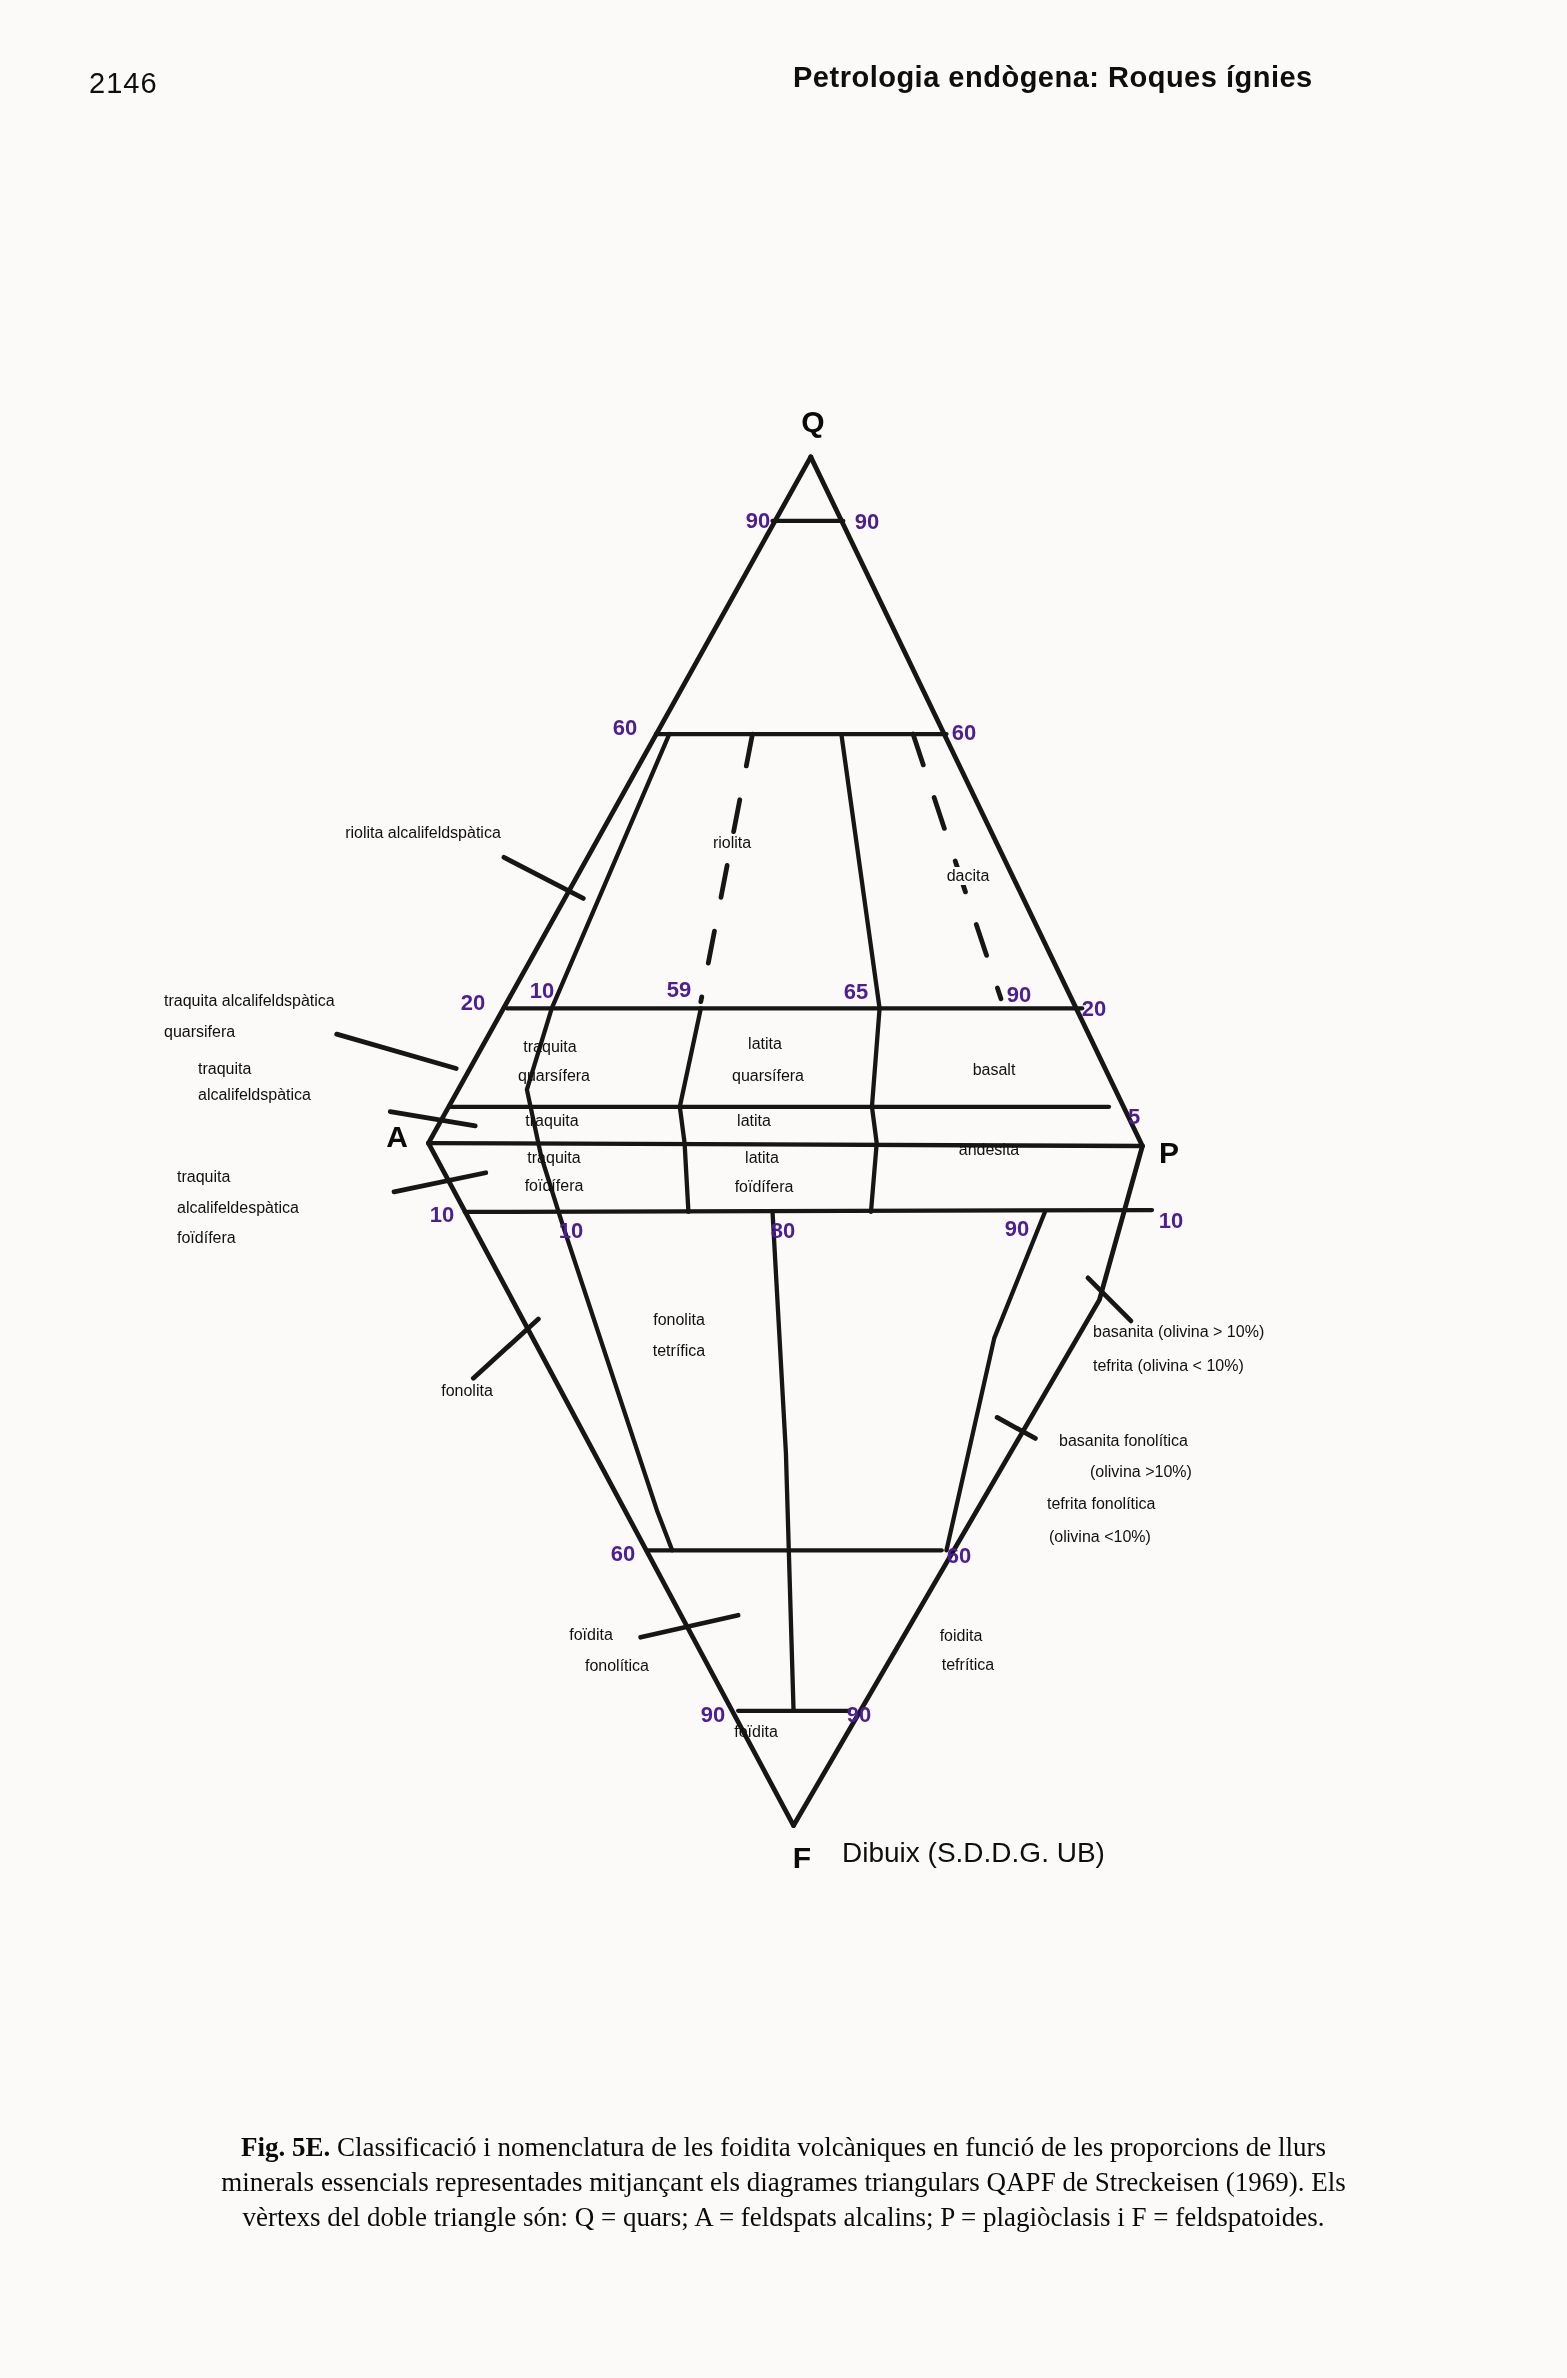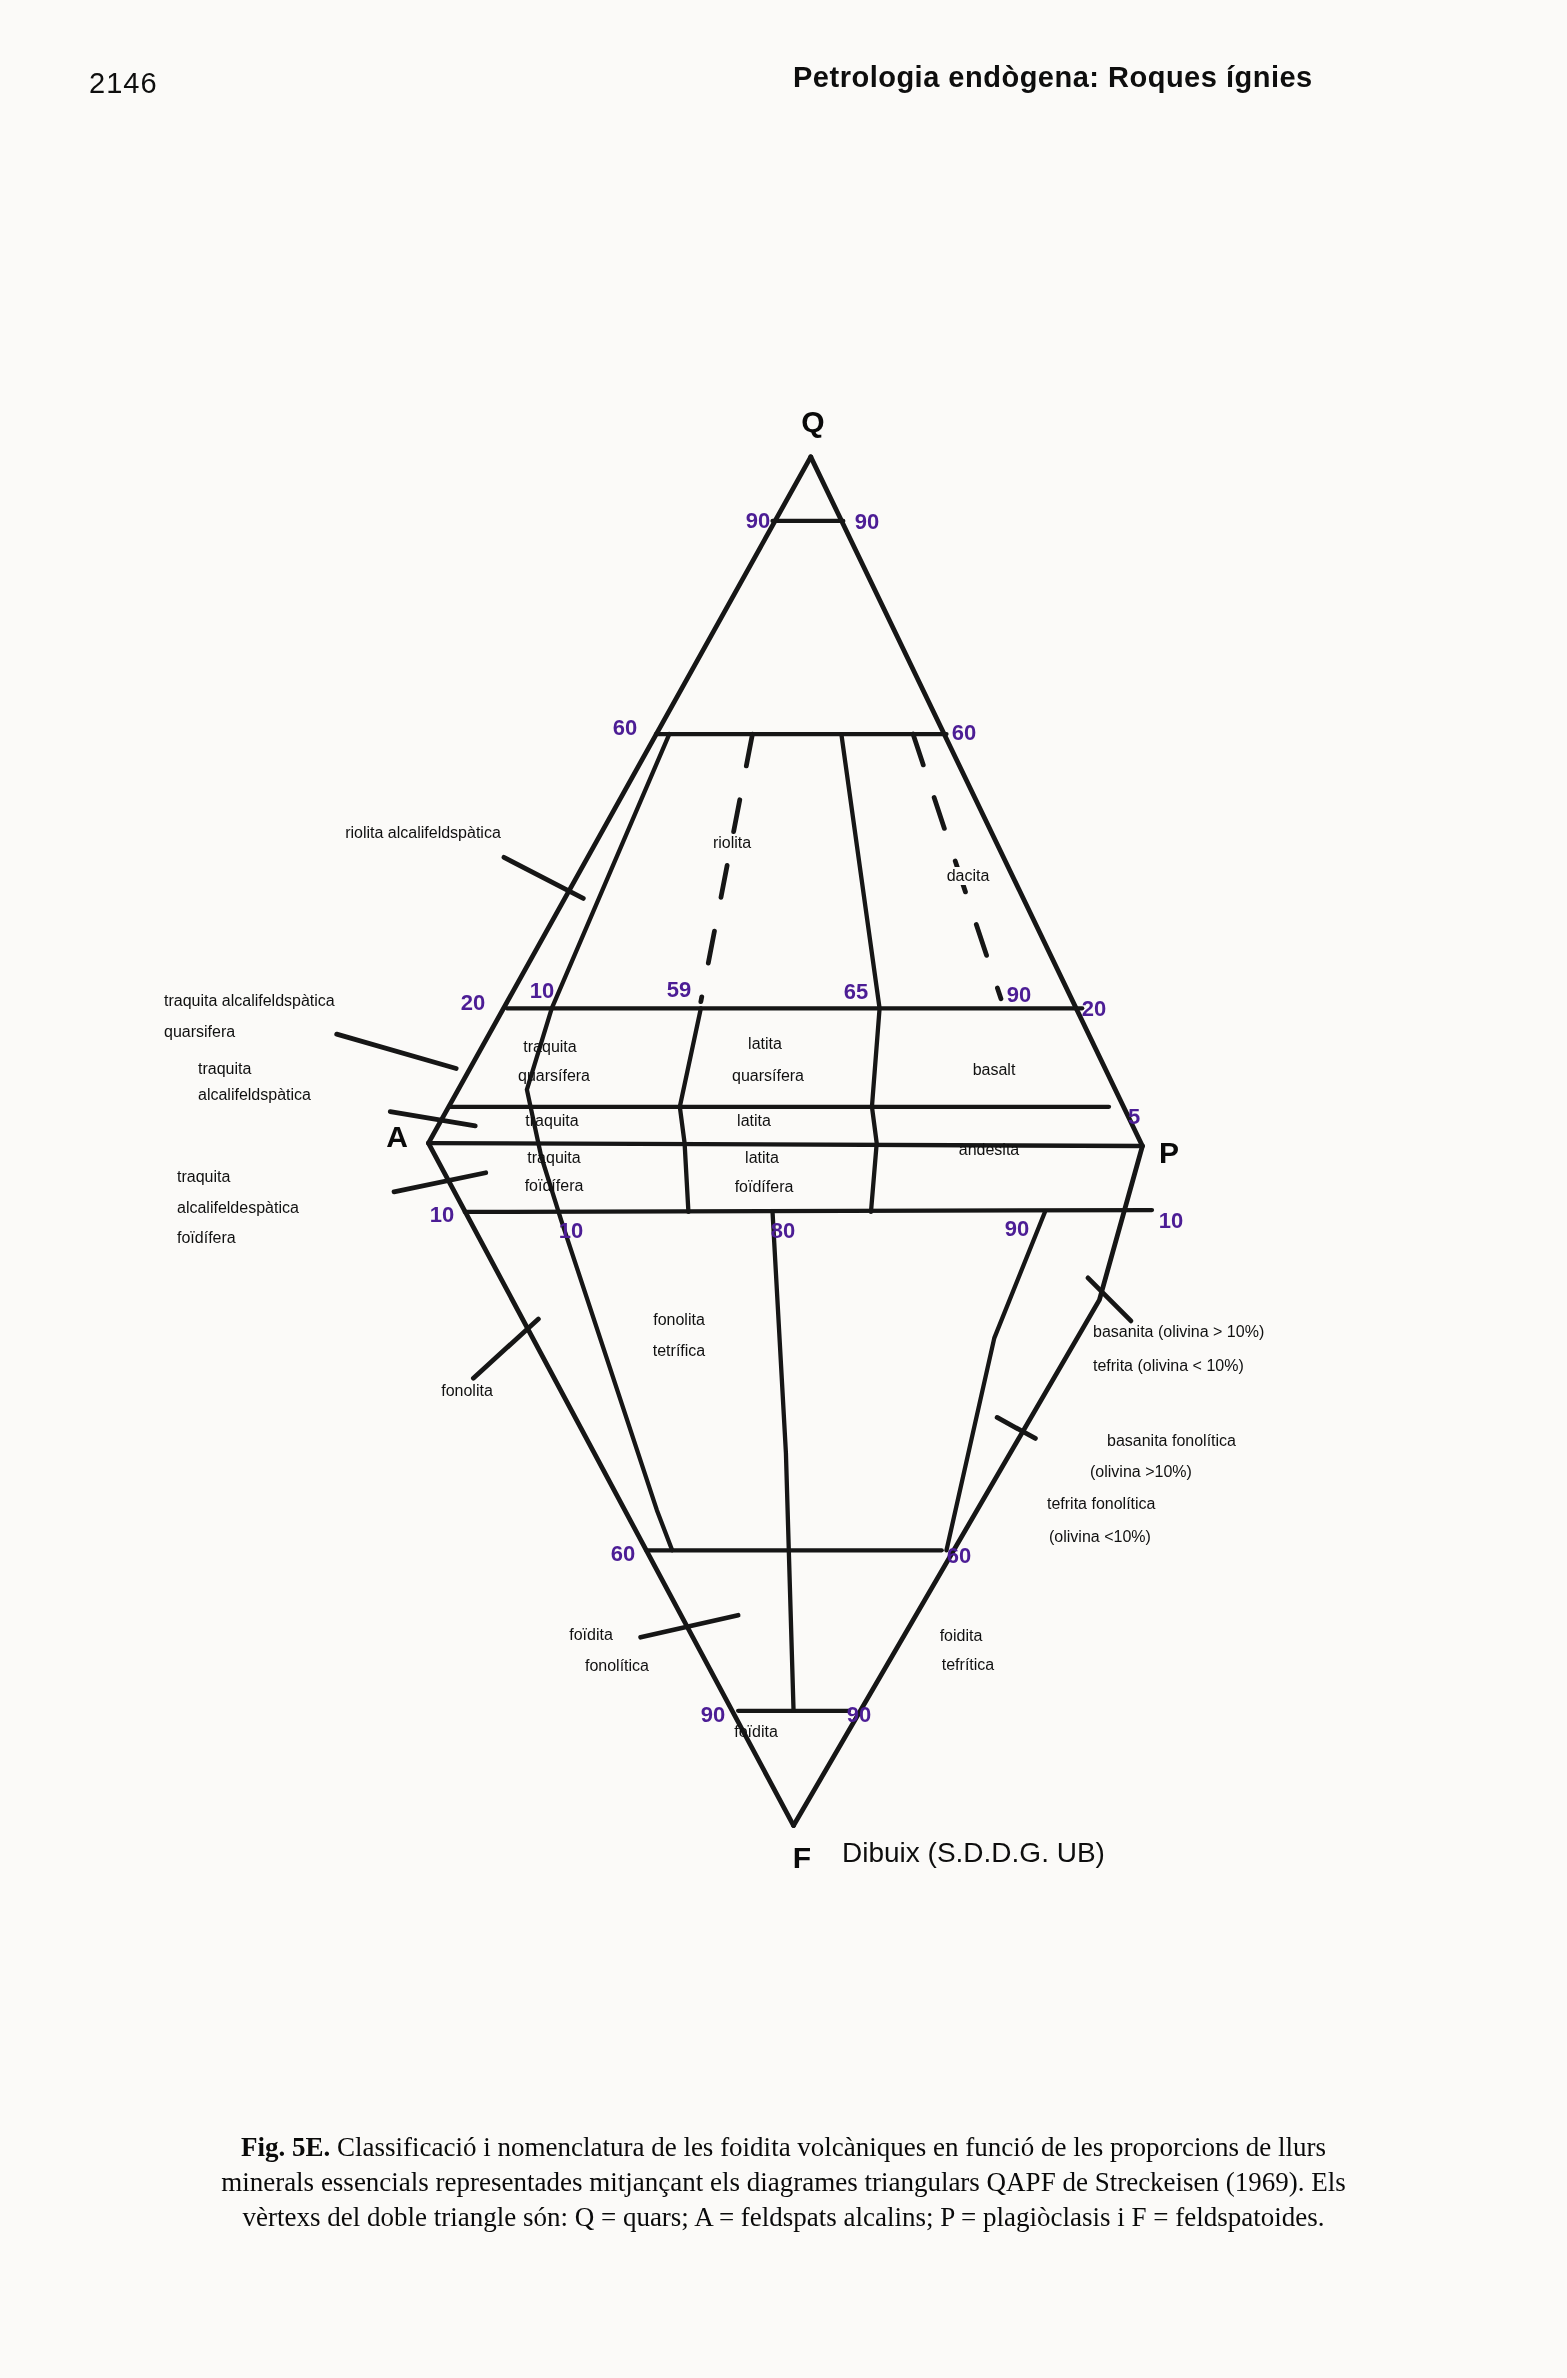--- a/index.html
+++ b/index.html
@@ -119,21 +119,21 @@
   <div class="lbl c" style="left:989px;top:1141px;">andesita</div>
 
   <div class="lbl c" style="left:679px;top:1311px;">fonolita</div>
   <div class="lbl c" style="left:679px;top:1342px;">tetrífica</div>
 
   <div class="lbl c" style="left:467px;top:1382px;">fonolita</div>
 
   <div class="lbl" style="left:1093px;top:1323px;">basanita (olivina &gt; 10%)</div>
   <div class="lbl" style="left:1093px;top:1357px;">tefrita (olivina &lt; 10%)</div>
 
-  <div class="lbl" style="left:1107px;top:1432px;">basanita fonolítica</div>
+  <div class="lbl" style="left:1059px;top:1432px;">basanita fonolítica</div>
   <div class="lbl" style="left:1090px;top:1463px;">(olivina &gt;10%)</div>
   <div class="lbl" style="left:1047px;top:1495px;">tefrita fonolítica</div>
   <div class="lbl" style="left:1049px;top:1528px;">(olivina &lt;10%)</div>
 
   <div class="lbl c" style="left:591px;top:1626px;">foïdita</div>
   <div class="lbl c" style="left:617px;top:1657px;">fonolítica</div>
 
   <div class="lbl c" style="left:961px;top:1627px;">foidita</div>
   <div class="lbl c" style="left:968px;top:1656px;">tefrítica</div>
 

